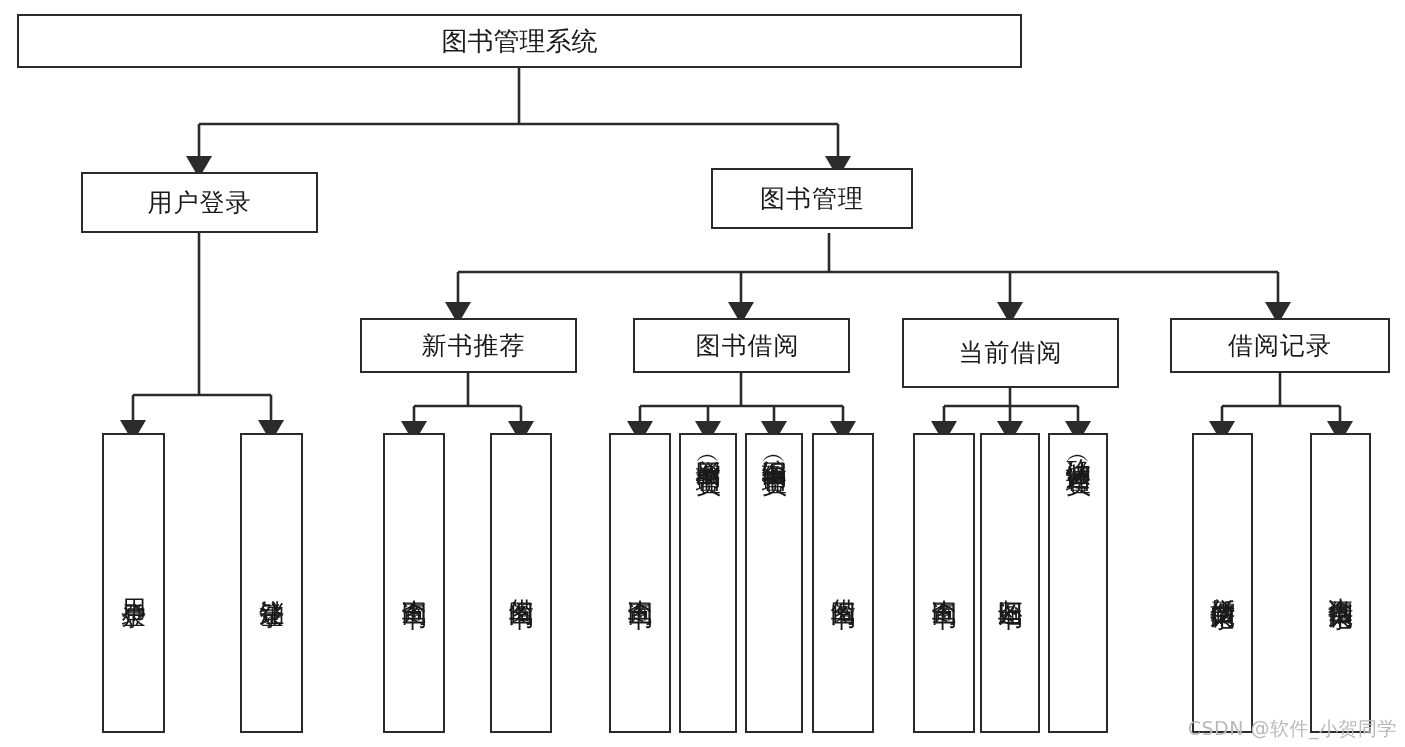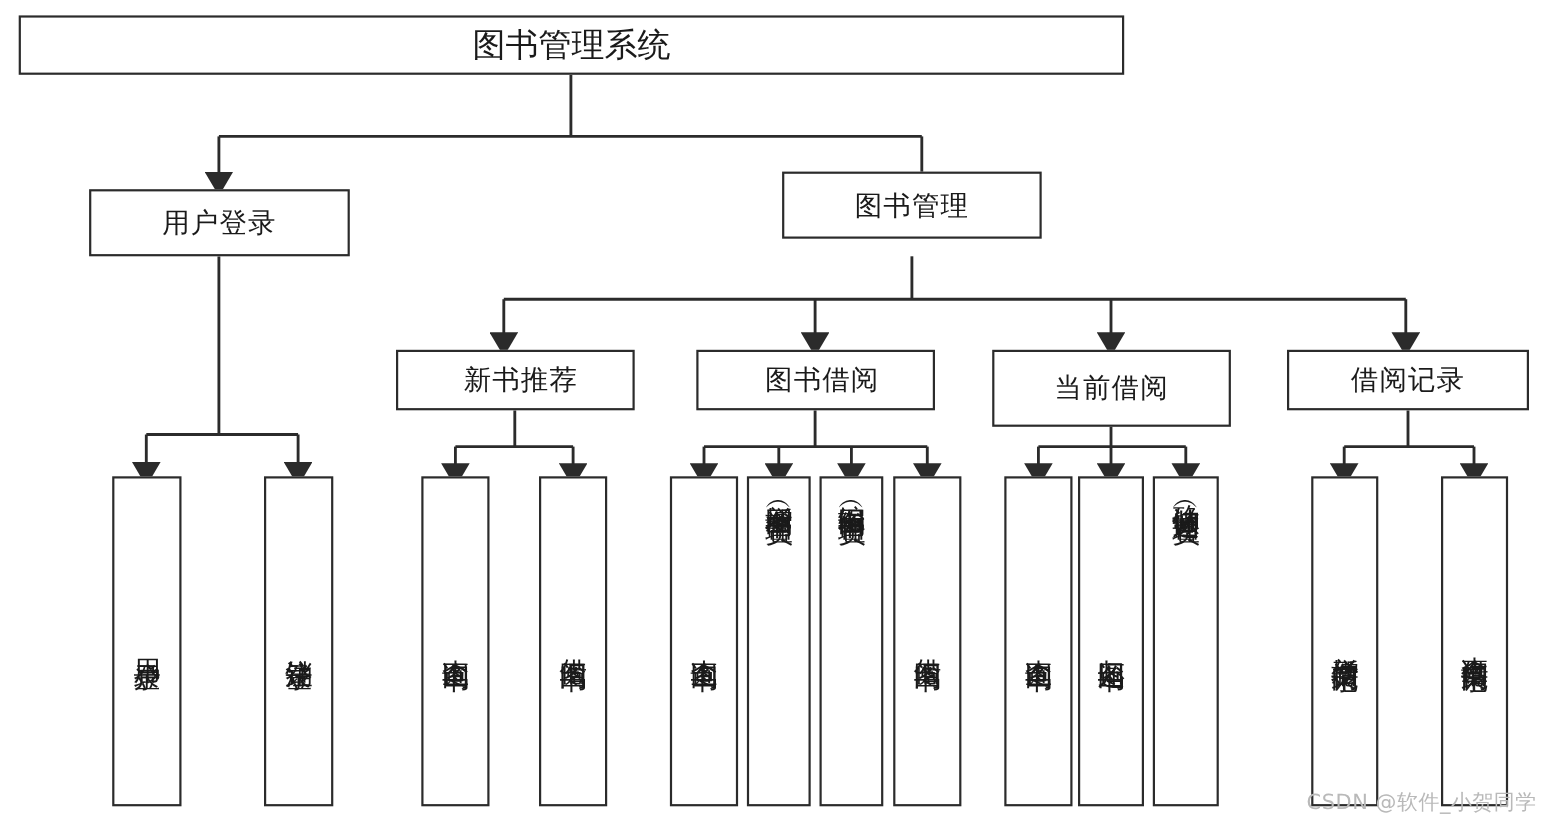--- a/index.html
+++ b/index.html
@@ -34,21 +34,21 @@
     align-items: center;
     justify-content: center;
     color: #1a1a1a;
   }
   .node-h {
     font-size: 25px;
     letter-spacing: 1px;
     line-height: 1.1;
   }
   .node-root {
-    font-size: 30px;
+    font-size: 26px;
     align-items: center;
   }
   .leaf {
     position: absolute;
     box-sizing: border-box;
     border: 2.5px solid #2b2b2b;
     background: #ffffff;
     display: flex;
     justify-content: center;
     color: #1a1a1a;
@@ -132,21 +132,21 @@
   </svg>
 
   <div class="node node-root" style="left:17px; top:14px; width:1005px; height:54px;">
     <span>图书管理系统</span>
   </div>
 
   <div class="node node-h" style="left:81px; top:172px; width:237px; height:61px;">
     <span>用户登录</span>
   </div>
 
-  <div class="node node-h" style="left:711px; top:156px; width:236px; height:61px;">
+  <div class="node node-h" style="left:711px; top:168px; width:202px; height:61px;">
     <span>图书管理</span>
   </div>
 
   <div class="node node-h" style="left:360px; top:318px; width:217px; height:55px;padding-left:10px;">
     <span>新书推荐</span>
   </div>
 
   <div class="node node-h" style="left:633px; top:318px; width:217px; height:55px;padding-left:12px;">
     <span>图书借阅</span>
   </div>

